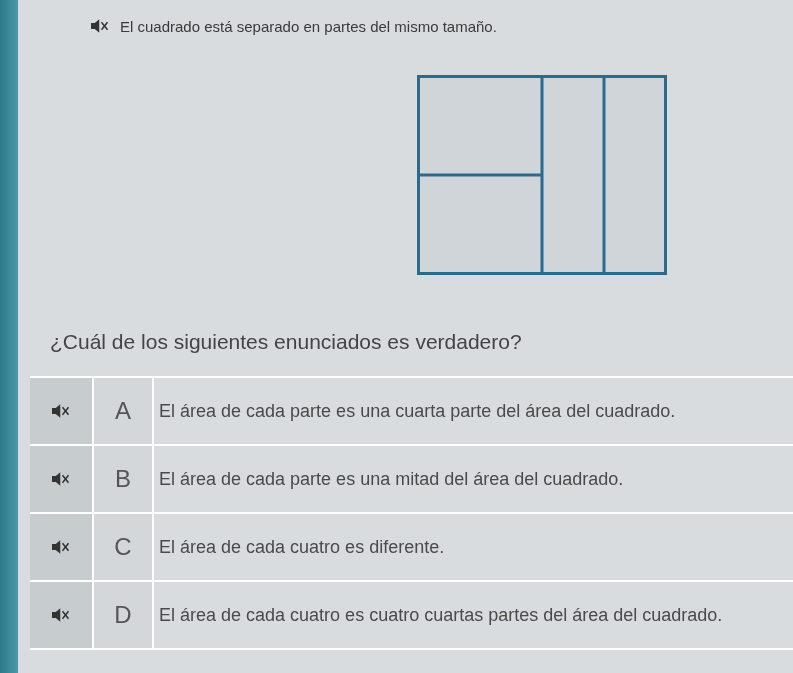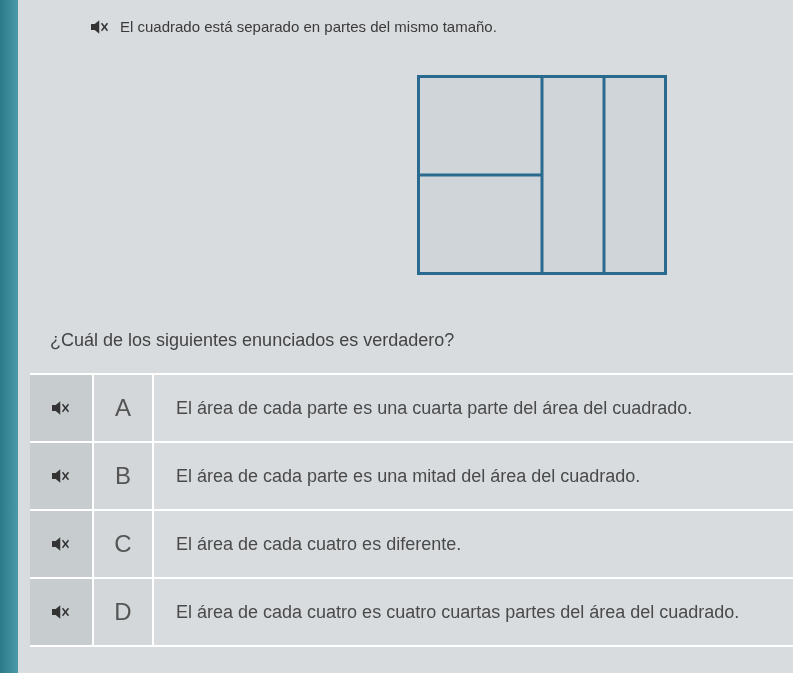--- a/index.html
+++ b/index.html
@@ -22,21 +22,21 @@
       width: 18px;
       height: 100%;
       background: linear-gradient(to right, #2a7a8a, #4a9aaa);
     }
     .content {
       margin-left: 30px;
       padding-top: 18px;
     }
     .prompt-row {
       display: flex;
-      align-items: center;
+      align-items: flex-start;
       gap: 10px;
       margin-left: 60px;
       margin-bottom: 40px;
     }
     .speaker-icon {
       width: 20px;
       height: 16px;
       display: inline-flex;
       align-items: center;
       justify-content: center;
@@ -88,21 +88,21 @@
     .square-figure .hline-left {
       position: absolute;
       left: 0;
       width: 50%;
       top: 50%;
       height: 3px;
       background: #2b6a8f;
       transform: translateY(-50%);
     }
     .question {
-      font-size: 18px;
+      font-size: 21px;
       color: #444;
       margin-left: 20px;
       margin-bottom: 22px;
     }
     .options {
       display: flex;
       flex-direction: column;
     }
     .option-row {
       display: flex;
@@ -131,21 +131,21 @@
       align-items: center;
       justify-content: center;
       font-size: 24px;
       color: #555;
       flex-shrink: 0;
       cursor: pointer;
       border-right: 2px solid #fff;
       border-left: 2px solid #fff;
     }
     .option-text {
-      padding-left: 22px;
+      padding-left: 5px;
       font-size: 18px;
       color: #4a4a4a;
       flex: 1;
       cursor: pointer;
     }
   </style>
 </head>
 <body>
 
 <div class="left-edge"></div>

